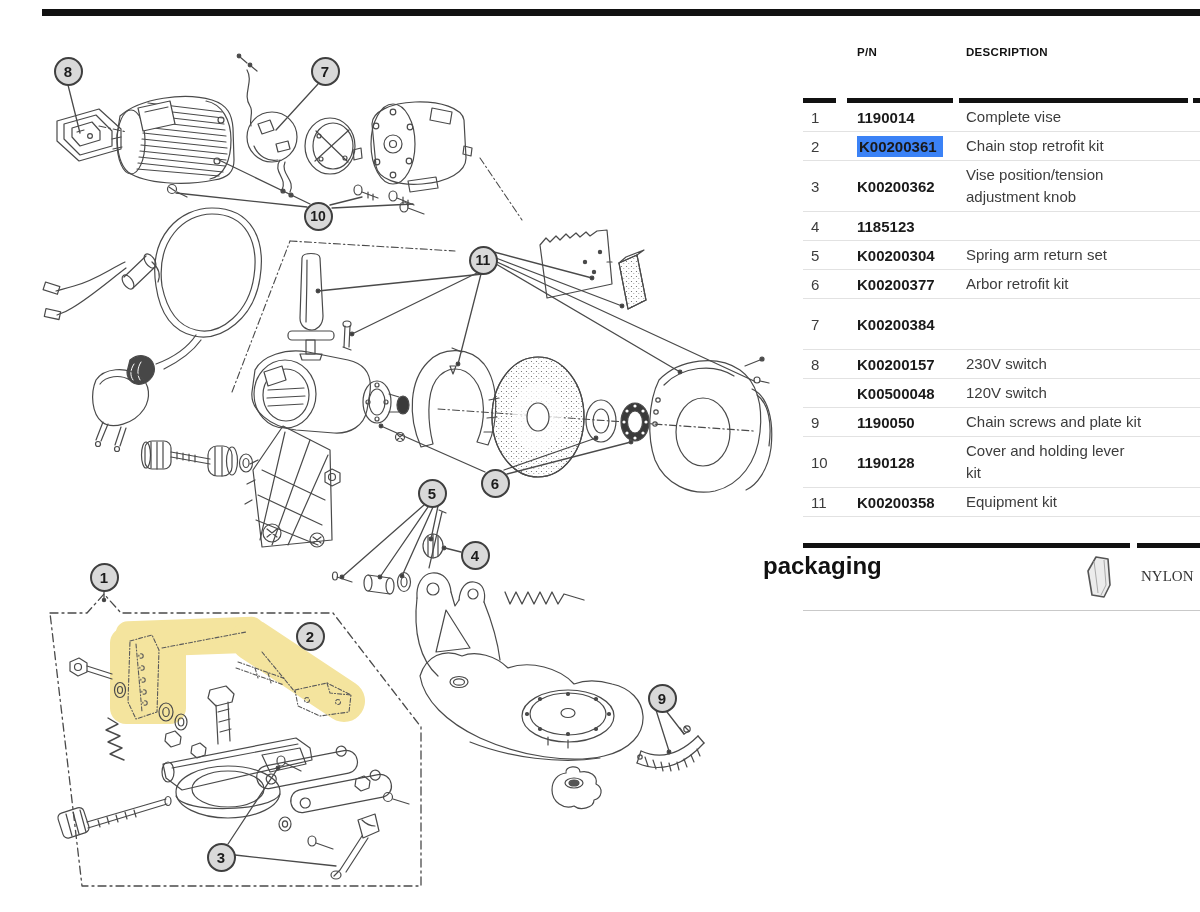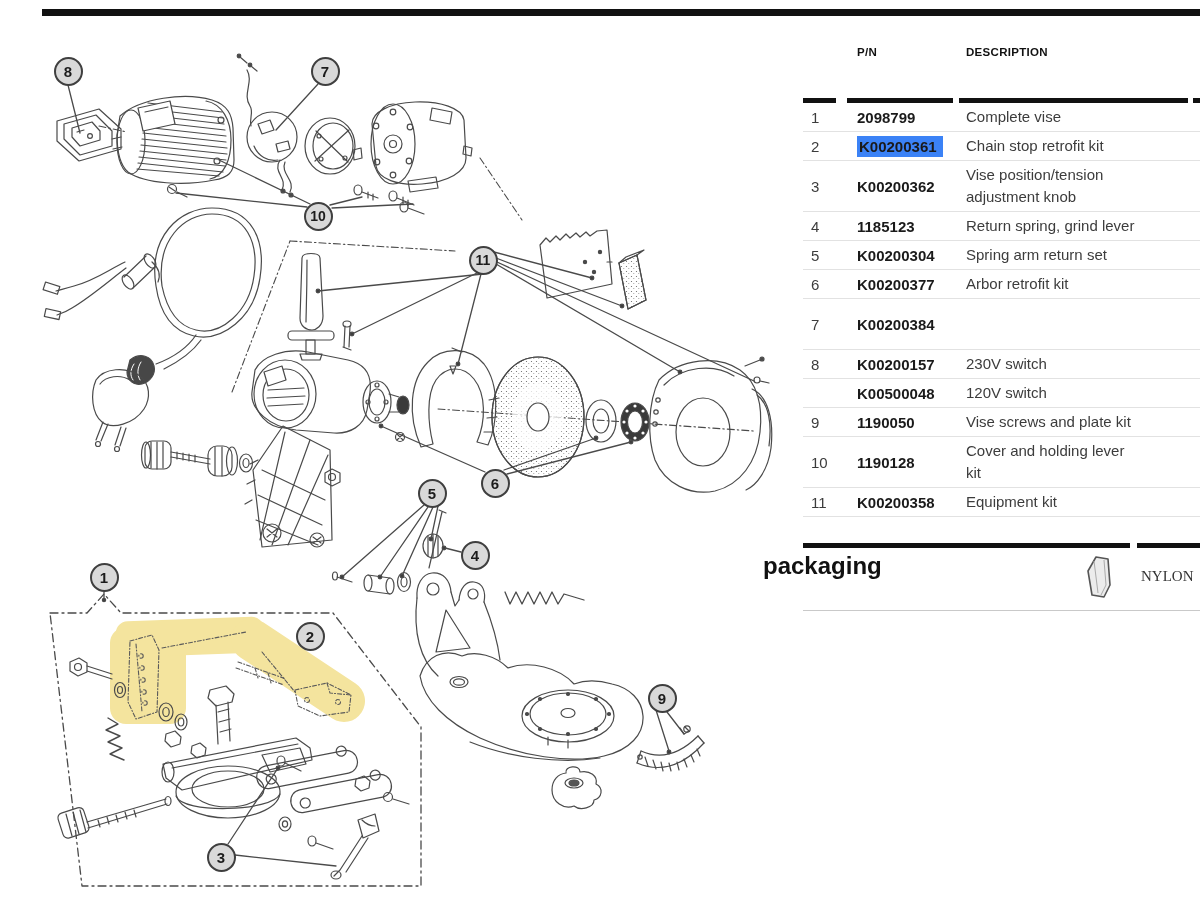--- a/index.html
+++ b/index.html
@@ -529,38 +529,37 @@
         <div class="gap" style="width:11px;"></div>
       <div class="seg" style="width:106px;"></div>
         <div class="gap" style="width:6px;"></div>
       <div class="seg" style="width:229px;"></div>
         <div class="gap" style="width:5px;"></div>
       <div class="seg" style="width:7px;"></div>
     </div>
     <div class="rows">
       <div class="prow">
         <div class="c-no">1</div>
-        <div class="c-pn"><span>2098799</span></div>
+        <div class="c-pn"><span>1190014</span></div>
         <div class="c-desc">Complete vise</div>
       </div>
       <div class="prow">
         <div class="c-no">2</div>
         <div class="c-pn"><span class="hl">K00200361</span></div>
         <div class="c-desc">Chain stop retrofit kit</div>
       </div>
       <div class="prow h51">
         <div class="c-no">3</div>
         <div class="c-pn"><span>K00200362</span></div>
         <div class="c-desc">Vise position/tension
 adjustment knob</div>
       </div>
       <div class="prow">
         <div class="c-no">4</div>
         <div class="c-pn"><span>1185123</span></div>
-        <div class="c-desc">Return spring, grind lever</div>
       </div>
       <div class="prow">
         <div class="c-no">5</div>
         <div class="c-pn"><span>K00200304</span></div>
         <div class="c-desc">Spring arm return set</div>
       </div>
       <div class="prow">
         <div class="c-no">6</div>
         <div class="c-pn"><span>K00200377</span></div>
         <div class="c-desc">Arbor retrofit kit</div>
@@ -575,21 +574,21 @@
         <div class="c-desc">230V switch</div>
       </div>
       <div class="prow">
         <div class="c-no"></div>
         <div class="c-pn"><span>K00500048</span></div>
         <div class="c-desc">120V switch</div>
       </div>
       <div class="prow">
         <div class="c-no">9</div>
         <div class="c-pn"><span>1190050</span></div>
-        <div class="c-desc">Vise screws and plate kit</div>
+        <div class="c-desc">Chain screws and plate kit</div>
       </div>
       <div class="prow h51">
         <div class="c-no">10</div>
         <div class="c-pn"><span>1190128</span></div>
         <div class="c-desc">Cover and holding lever
 kit</div>
       </div>
       <div class="prow">
         <div class="c-no">11</div>
         <div class="c-pn"><span>K00200358</span></div>

